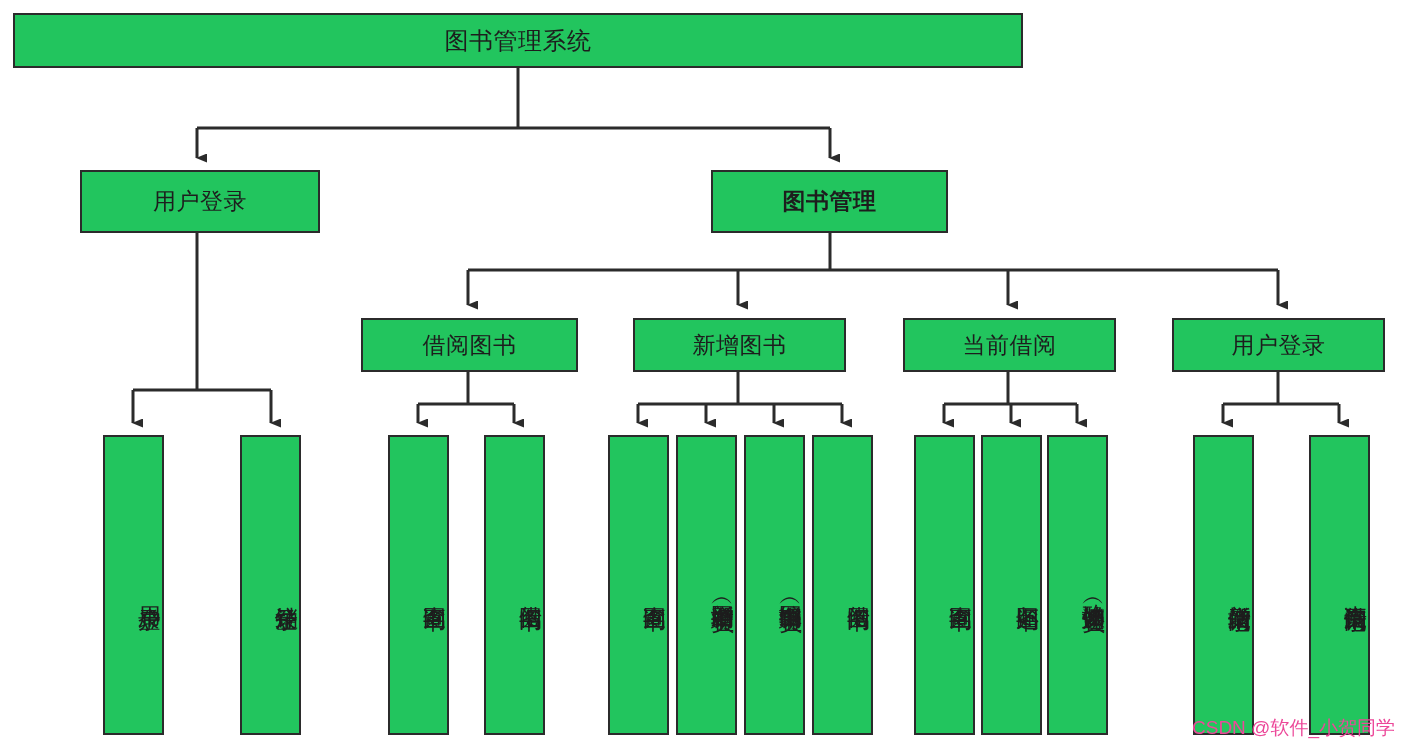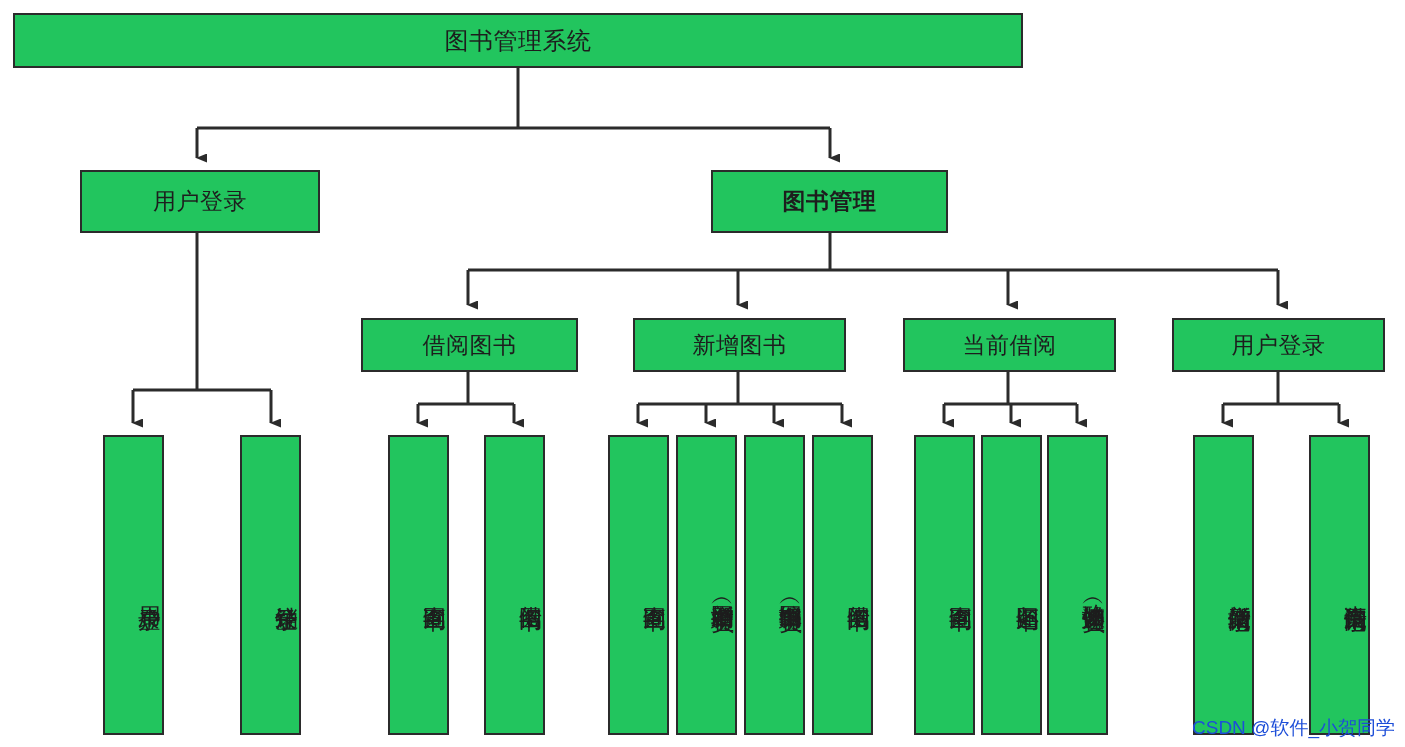--- a/index.html
+++ b/index.html
@@ -52,21 +52,21 @@
   .node.vertical .label {
     writing-mode: vertical-rl;
     text-orientation: upright;
     white-space: nowrap;
   }
   .node.root {
     font-size: 24px;
   }
   .watermark {
     position: absolute;
-    color: #1d4ed8;
+    color: #ec4899;
     font-size: 19px;
     white-space: nowrap;
     user-select: none;
   }
 </style>
 </head>
 <body>
 
 <div id="diagram-root">
 

